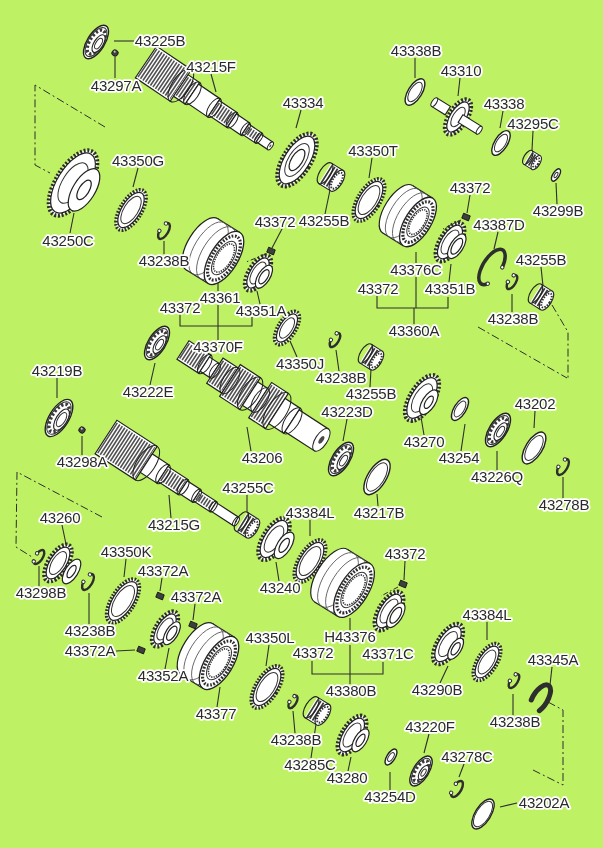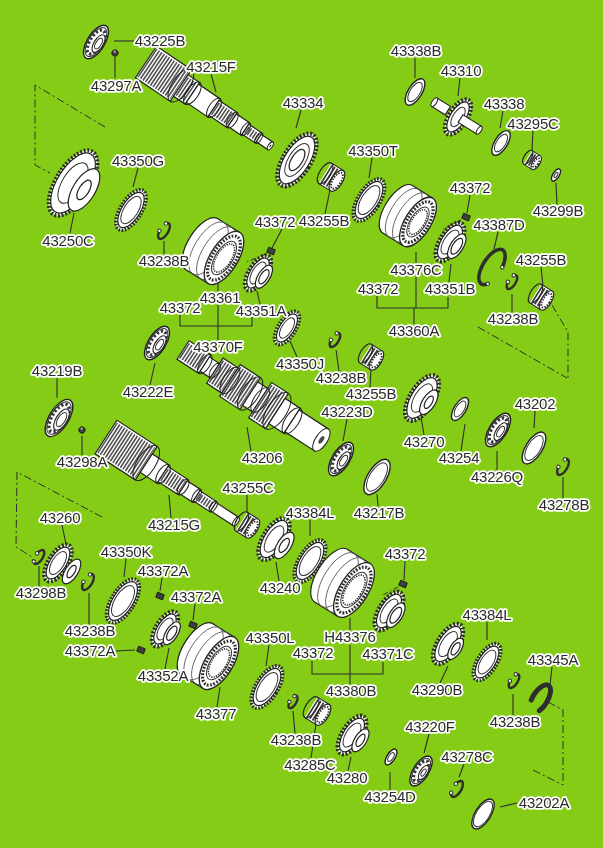--- a/index.html
+++ b/index.html
@@ -1,16 +1,16 @@
 <!DOCTYPE html>
 <html><head>
 <meta charset="utf-8">
 <style>
   html,body{margin:0;padding:0;background:#fff;}
-  .page{width:603px;height:848px;background:#84cc16;overflow:hidden;position:relative;}
+  .page{width:603px;height:848px;background:#bef264;overflow:hidden;position:relative;}
   svg{display:block;}
   .lbl{font-family:"Liberation Sans",sans-serif;font-size:15px;fill:#2b2b2b;letter-spacing:-0.2px;
        paint-order:stroke;stroke:#ffffff;stroke-width:3.5px;stroke-linejoin:round;cursor:default;}
 </style>
 </head>
 <body>
 
 <div class="page">
   <svg width="603" height="848" viewBox="0 0 603 848">
       <polyline points="105,127 35,85 35,165 50,173" fill="none" stroke="#2e2e2e" stroke-width="1" stroke-dasharray="8 3 2 3"></polyline>

